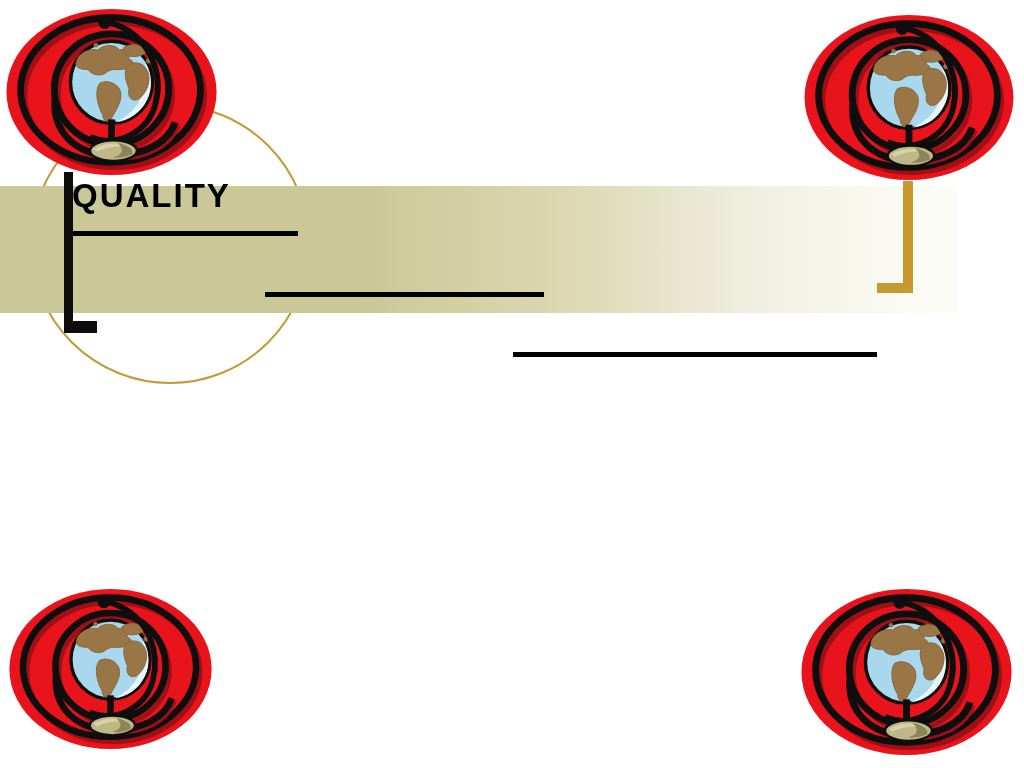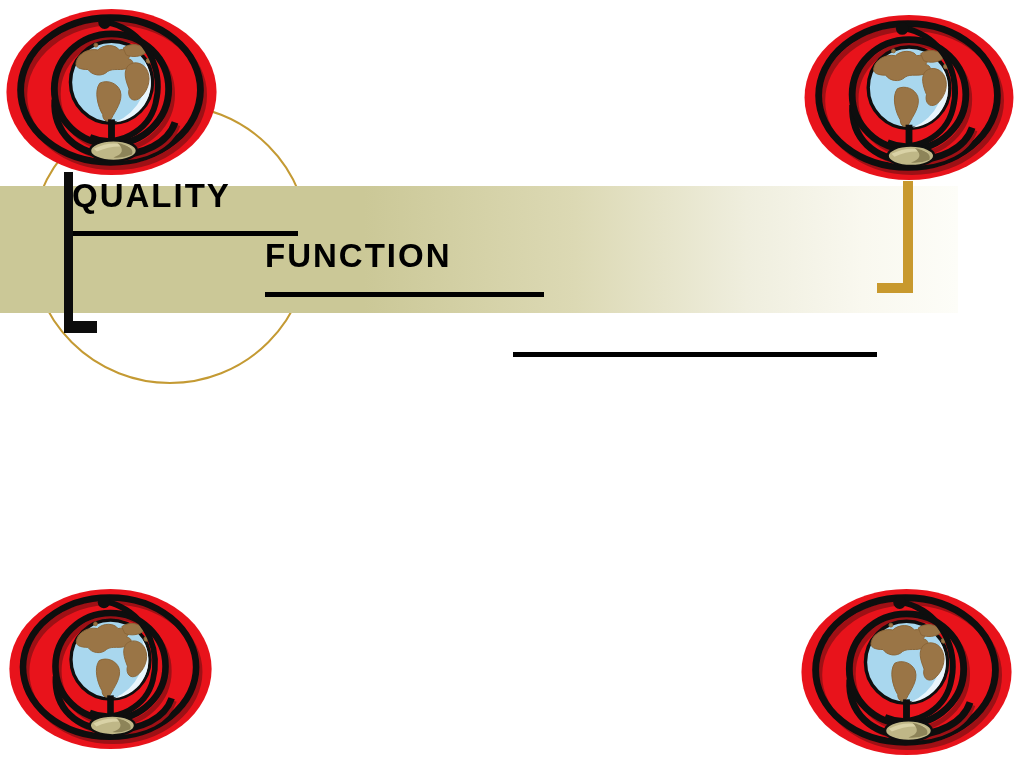--- a/index.html
+++ b/index.html
@@ -92,21 +92,20 @@
 
   <div class="gold-circle"></div>
   <div class="band"></div>
 
   <div class="black-bracket-v"></div>
   <div class="black-bracket-f"></div>
   <div class="gold-bracket-v"></div>
   <div class="gold-bracket-f"></div>
 
   <div class="title-line tl-quality">QUALITY</div>
-  <div class="title-line tl-function">FUNCTION</div>
   <div class="underline ul-quality"></div>
   <div class="underline ul-function"></div>
   <div class="underline ul-deployment"></div>
 
   <svg class="globe globe-tl" viewBox="0 0 220 176">
     <use href="#globe-art" xlink:href="#globe-art"></use>
   </svg>
   <svg class="globe globe-tr" viewBox="0 0 220 176">
     <use href="#globe-art" xlink:href="#globe-art"></use>
   </svg>

